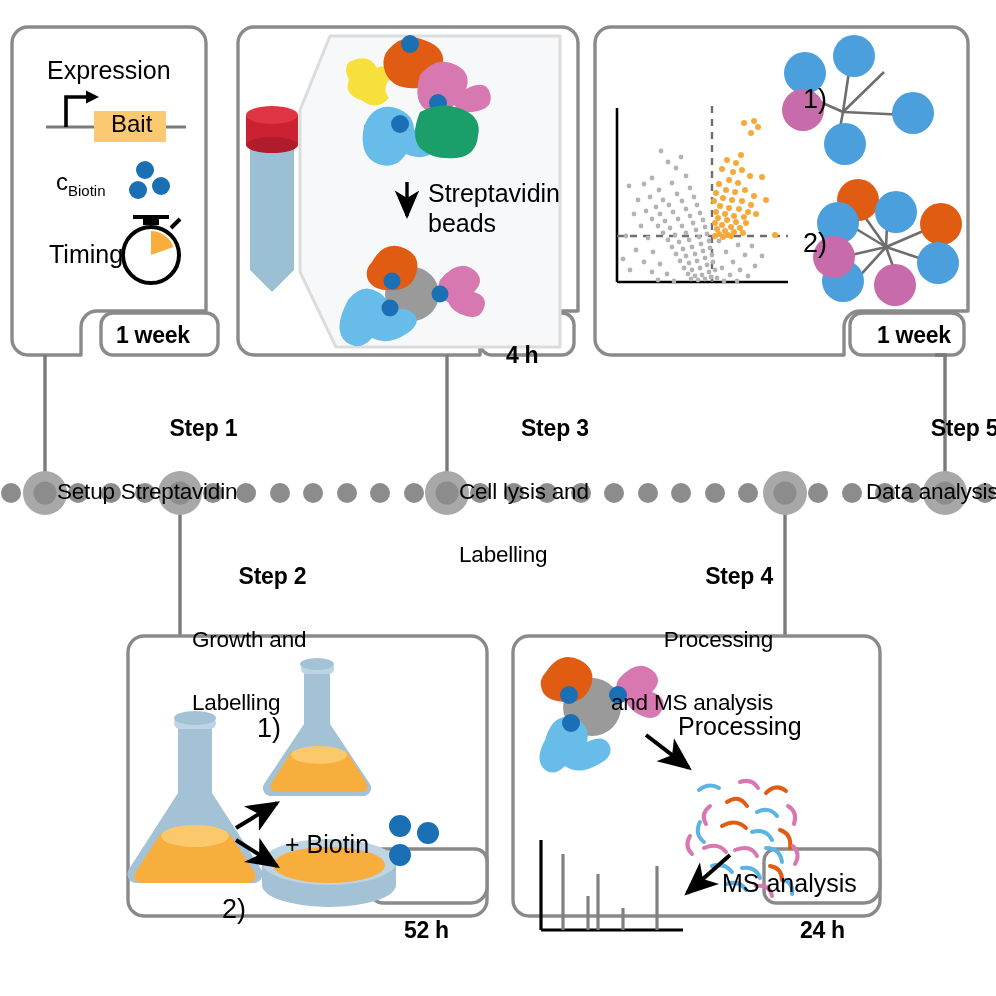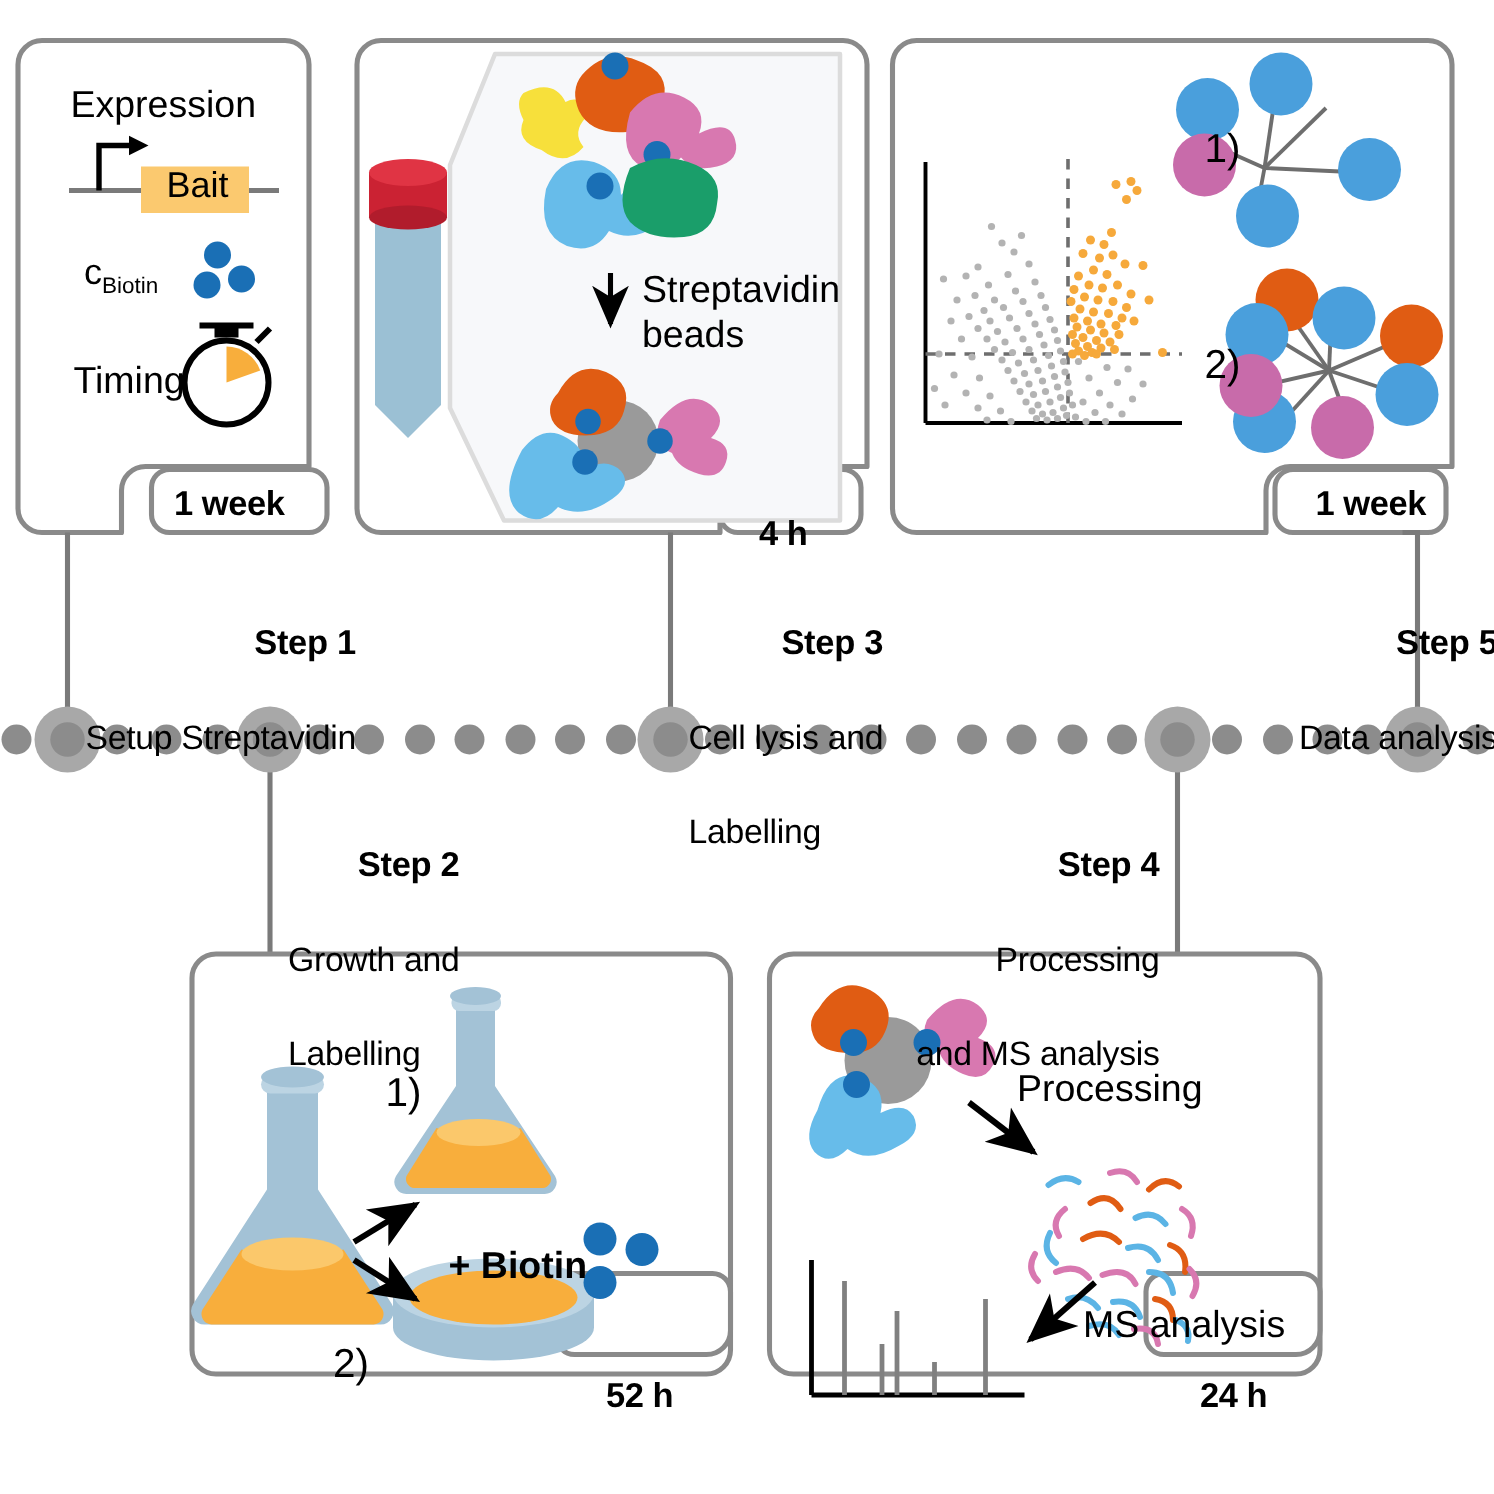--- a/index.html
+++ b/index.html
@@ -504,20 +504,20 @@
   </div>
 
   <div class="txt" style="left:519px; top:526px; width:254px; text-align:right;">
     <div class="step-num">Step 4</div>
     <div class="step-desc">Processing</div>
     <div class="step-desc">and MS analysis</div>
   </div>
 
   <div class="txt lbl-num" style="left:257px; top:713px;">1)</div>
   <div class="txt lbl-num" style="left:222px; top:894px;">2)</div>
-  <div class="txt panel-label-b" style="left:299px; top:830px;font-weight:bold;">+ Biotin</div>
+  <div class="txt panel-label-b" style="left:285px; top:830px;">+ Biotin</div>
   <div class="txt badge-txt" style="left:404px; top:917px;">52 h</div>
 
   <div class="txt panel-label-b" style="left:678px; top:712px;">Processing</div>
   <div class="txt panel-label-b" style="left:722px; top:869px;">MS analysis</div>
   <div class="txt badge-txt" style="left:800px; top:917px;">24 h</div>
 
 </div>
 
 </body></html>

